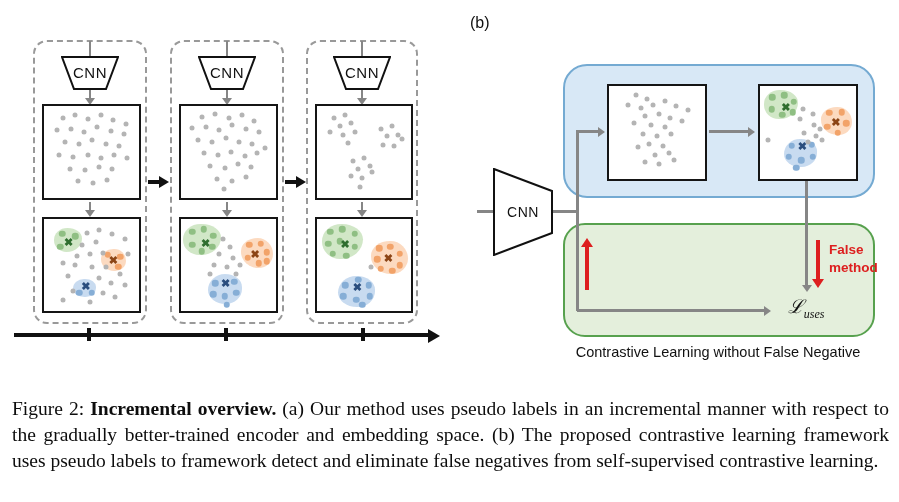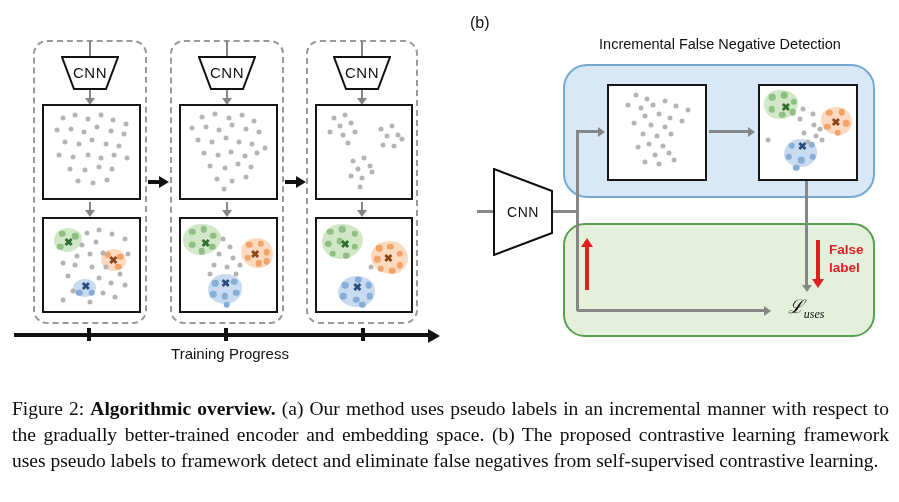--- a/index.html
+++ b/index.html
@@ -316,24 +316,22 @@
   <div class="black-hline" style="left:148px; top:180px; width:12px;"></div>
   <div class="black-head-right" style="left:159px; top:176px;"></div>
   <div class="black-hline" style="left:285px; top:180px; width:12px;"></div>
   <div class="black-head-right" style="left:296px; top:176px;"></div>
 
   <div class="black-hline" style="left:14px; top:333px; width:416px;"></div>
   <div class="black-head-right" style="left:428px; top:329px; border-top-width:7px; border-bottom-width:7px; border-left-width:12px;"></div>
   <div class="tick" style="left:87px;"></div>
   <div class="tick" style="left:224px;"></div>
   <div class="tick" style="left:361px;"></div>
-  <div id="training-label">Training Progress</div>
 
   <div id="b-label">(b)</div>
-  <div class="b-title" style="left:560px; top:36px;">Incremental False Negative Detection</div>
 
   <div id="blue-rect" class="round-rect"></div>
   <div id="green-rect" class="round-rect"></div>
 
   <div class="hline" style="left:477px; top:210px; width:16px;"></div>
   <div class="trap-wrap" style="left:493px; top:168px; width:60px; height:88px;">
     <svg width="60" height="88" viewBox="0 0 60 88">
         <polygon points="1,1 59,23 59,65 1,87" fill="#fff" stroke="#111" stroke-width="2"></polygon>
       </svg>
     <span style="font-size:14px;">CNN</span>
@@ -416,25 +414,26 @@
   <div class="hline" style="left:577px; top:309px; width:188px;"></div>
   <div class="head-right" style="left:764px; top:306px;"></div>
 
   <div class="red-line" style="left:585px; top:247px; height:43px;"></div>
   <div class="red-head-up" style="left:581px; top:238px;"></div>
 
   <div class="red-line" style="left:816px; top:240px; height:40px;"></div>
   <div class="red-head-down" style="left:812px; top:279px;"></div>
   <div class="red-label" style="left:829px; top:241px;">
     <div>False</div>
-    <div>label</div>
+    <div>method</div>
   </div>
 
   <div id="loss-label"><span>ℒ</span><sub>uses</sub></div>
 
+  <div class="b-title" style="left:558px; top:344px;">Contrastive Learning without False Negative</div>
 
   <div id="caption">
     <span>Figure 2:</span>
-    <b>Algorithmic overview.</b>
+    <b>Incremental overview.</b>
     <span>(a) Our method uses pseudo labels in an incremental manner with respect to the gradually better-trained encoder and embedding space. (b) The proposed contrastive learning framework uses pseudo labels to framework detect and eliminate false negatives from self-supervised contrastive learning.</span>
   </div>
 
 </div>
 
 </body></html>

